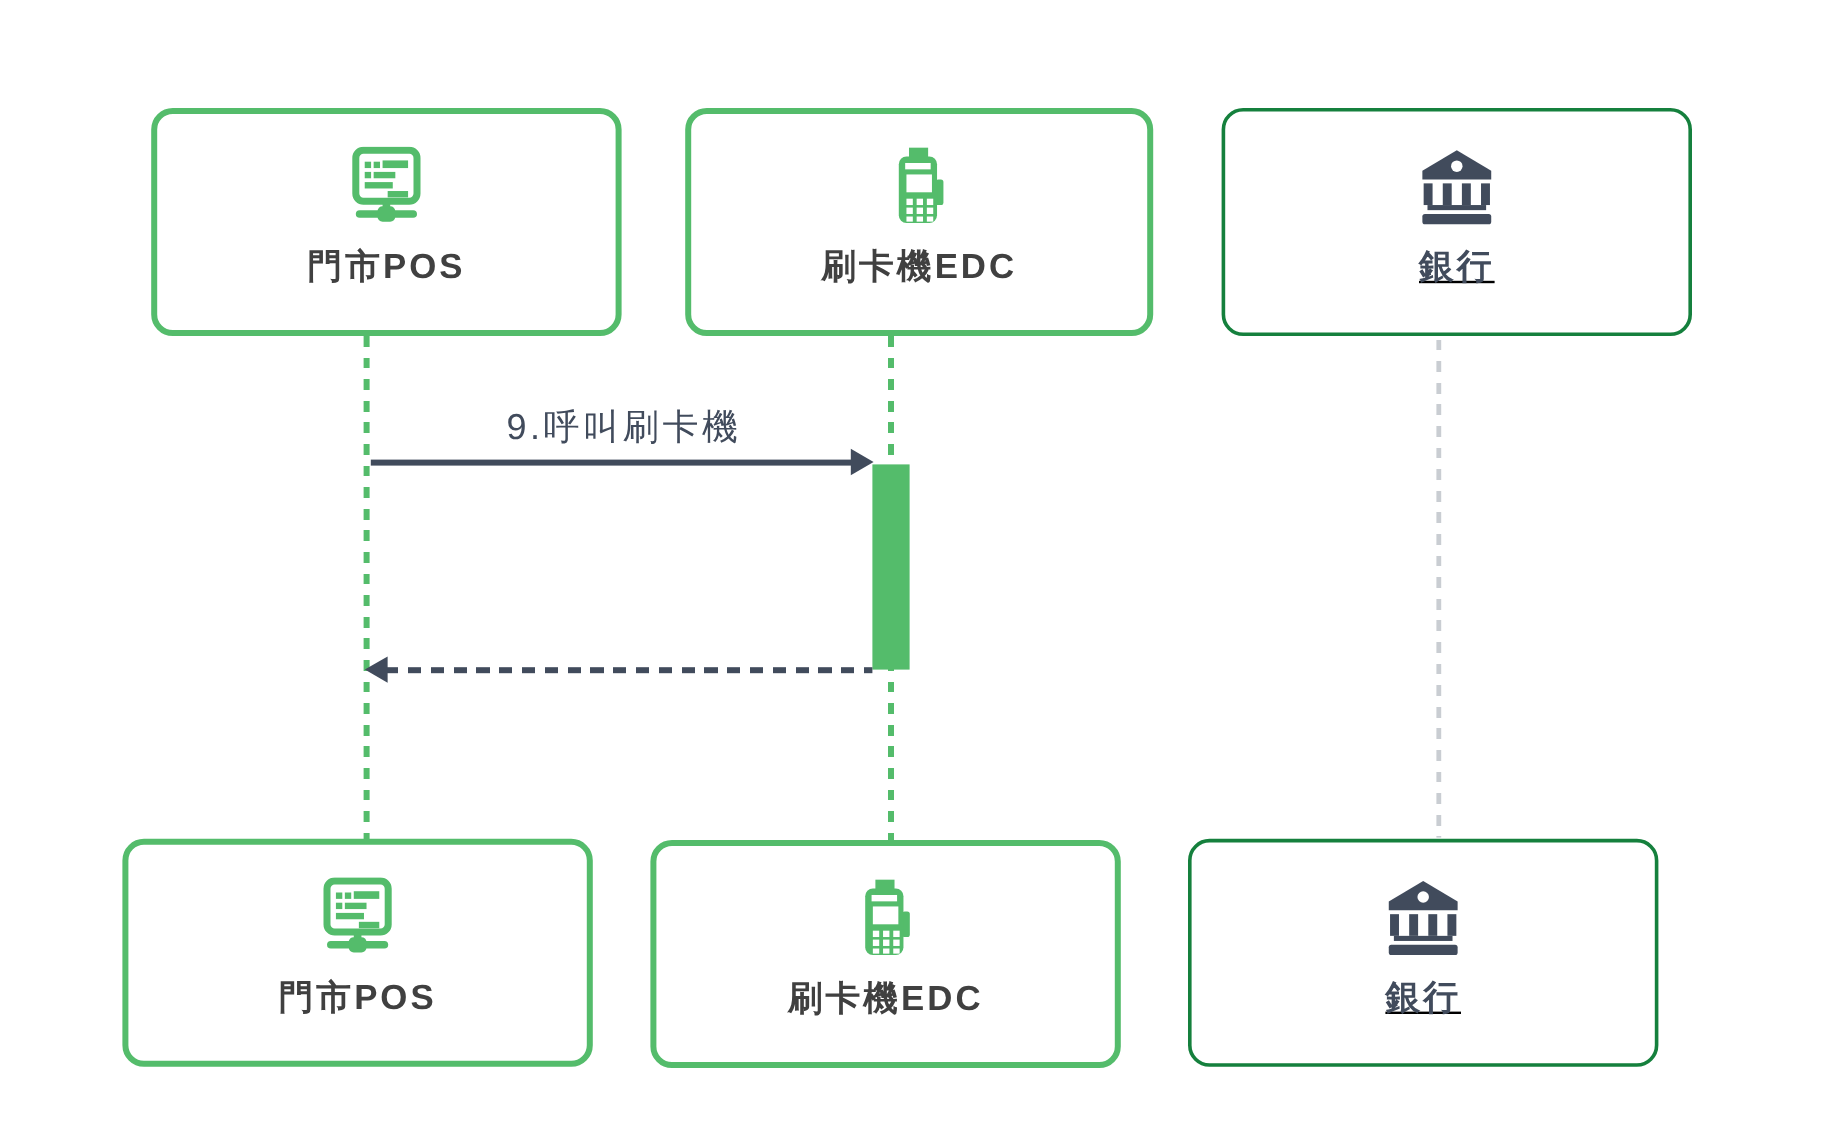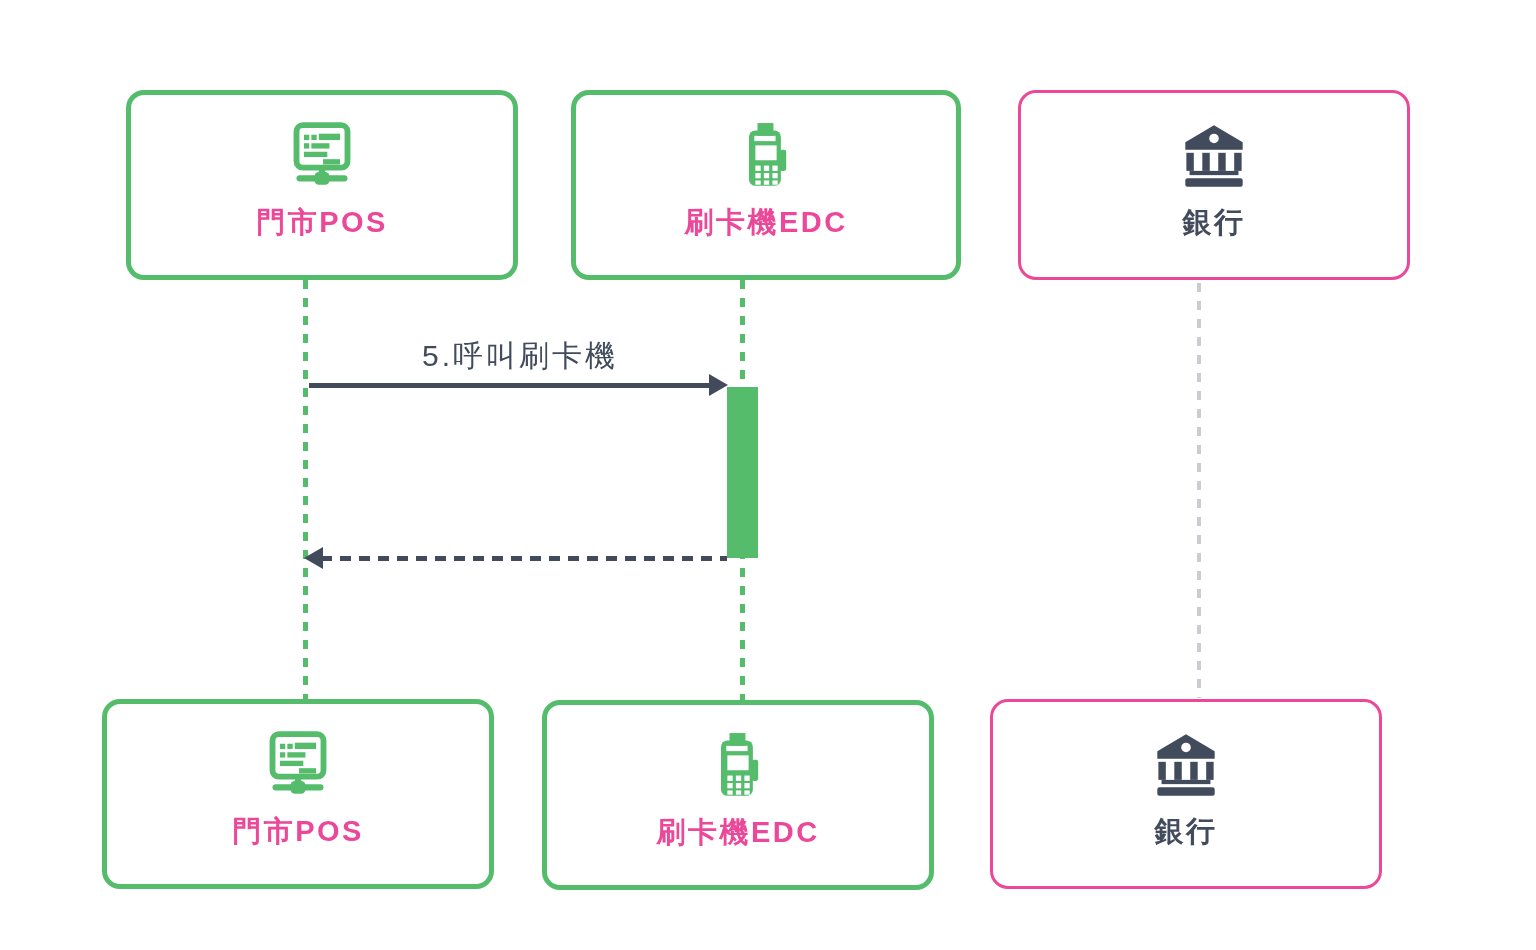--- a/index.html
+++ b/index.html
@@ -8,23 +8,23 @@
     font-family:"Liberation Sans", sans-serif; overflow:hidden;
   }
   
   .actor-box {
     position:absolute; width:392px; height:190px; box-sizing:border-box;
     background:#ffffff; border-radius:18px;
     display:flex; flex-direction:column; align-items:center; justify-content:center;
     gap:13px; padding-bottom:6px;
   }
   .green-box { border:5px solid #54BC6B; }
-  .navy-box  { border:3px solid #ec4899; }
+  .navy-box  { border:3px solid #15803d;text-decoration:underline; }
   .actor-label { font-size:29px; font-weight:bold; letter-spacing:2.5px; white-space:nowrap; }
-  .green-text { color:#ec4899; }
+  .green-text { color:#404040; }
   .navy-text  { color:#414B5C; }
 
   #box-pos-top  { left:126px;  top:90px; }
   #box-edc-top  { left:571px;  top:90px;  width:390px; }
   #box-bank-top { left:1018px; top:90px; }
   #box-pos-bottom  { left:102px; top:699px; }
   #box-edc-bottom  { left:542px; top:700px; }
   #box-bank-bottom { left:990px; top:699px; }
 
   
@@ -62,21 +62,21 @@
 <body>
 
 <div class="stage">
 
   <div class="lifeline" id="lifeline-pos"></div>
   <div class="lifeline" id="lifeline-edc"></div>
   <div class="lifeline" id="lifeline-bank"></div>
 
   <div id="activation-bar"></div>
 
-  <div class="msg-label" id="msg1-label">5.呼叫刷卡機</div>
+  <div class="msg-label" id="msg1-label">9.呼叫刷卡機</div>
   <div id="msg1-line"></div>
   <div id="msg1-head"></div>
 
   <div id="msg2-line"></div>
   <div id="msg2-head"></div>
 
   <div class="actor-box green-box" id="box-pos-top">
     <span class="icon-wrap">
       <svg viewBox="0 0 64 64" width="68" height="68">
         <g fill="#54BC6B">

